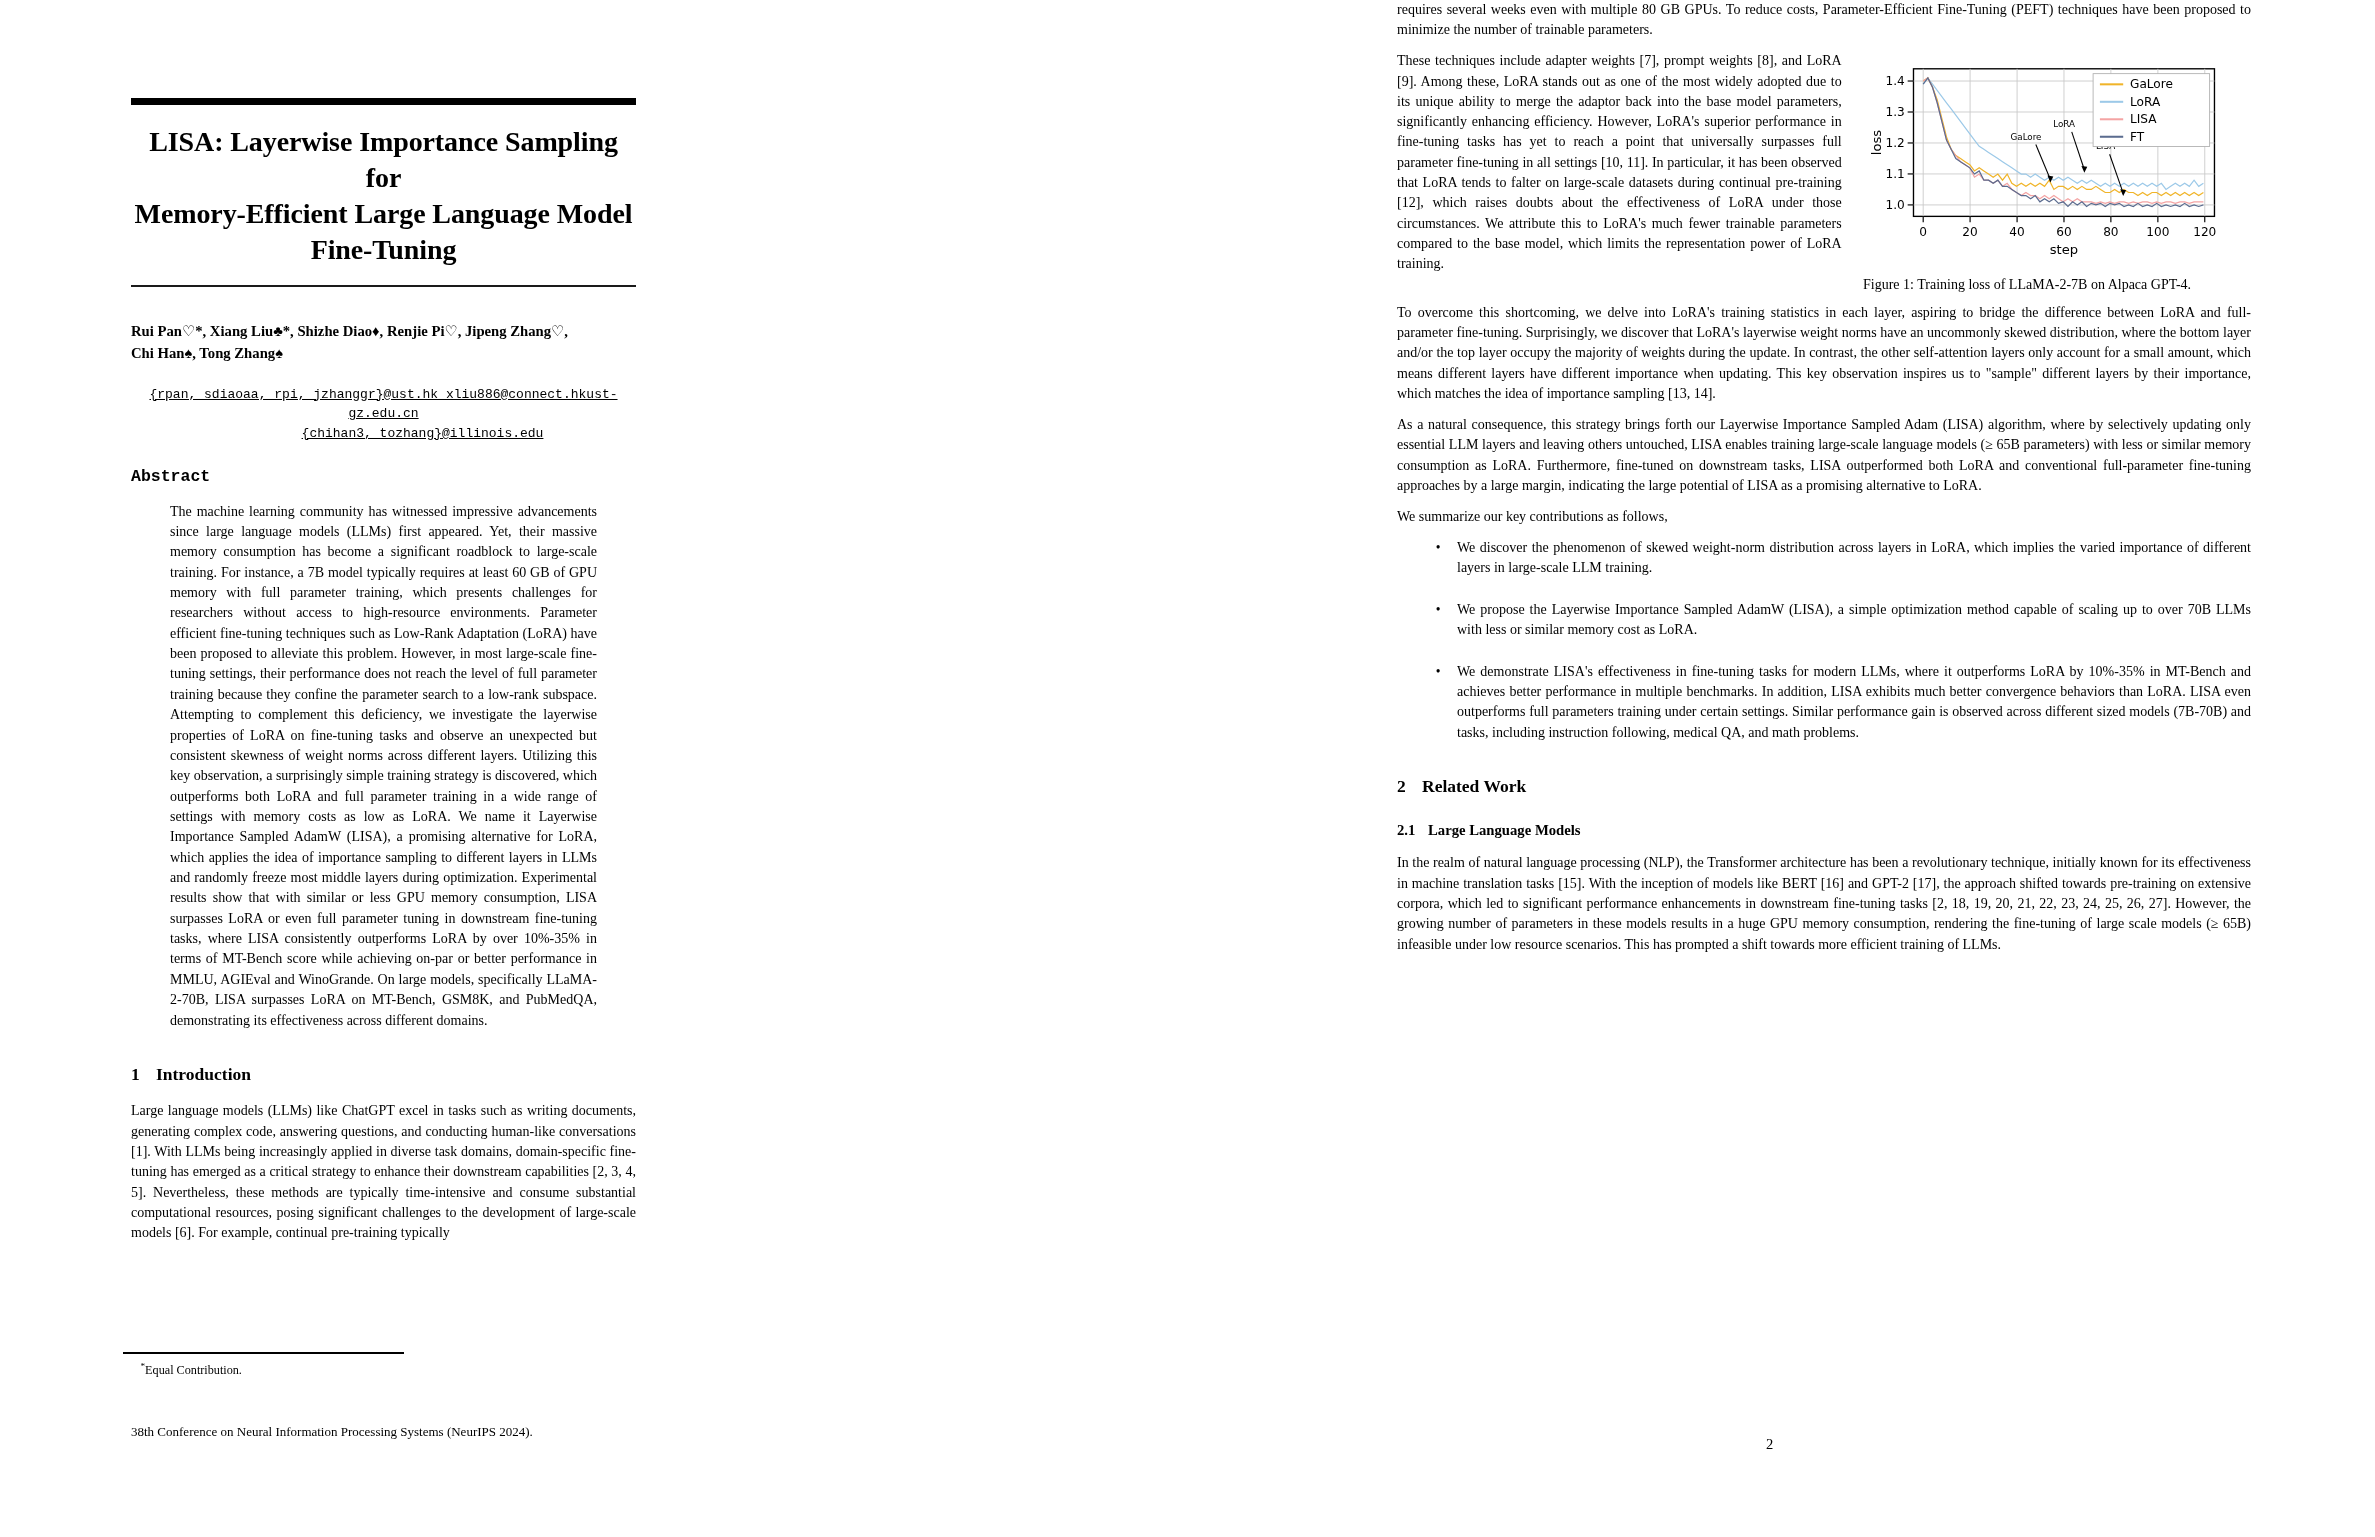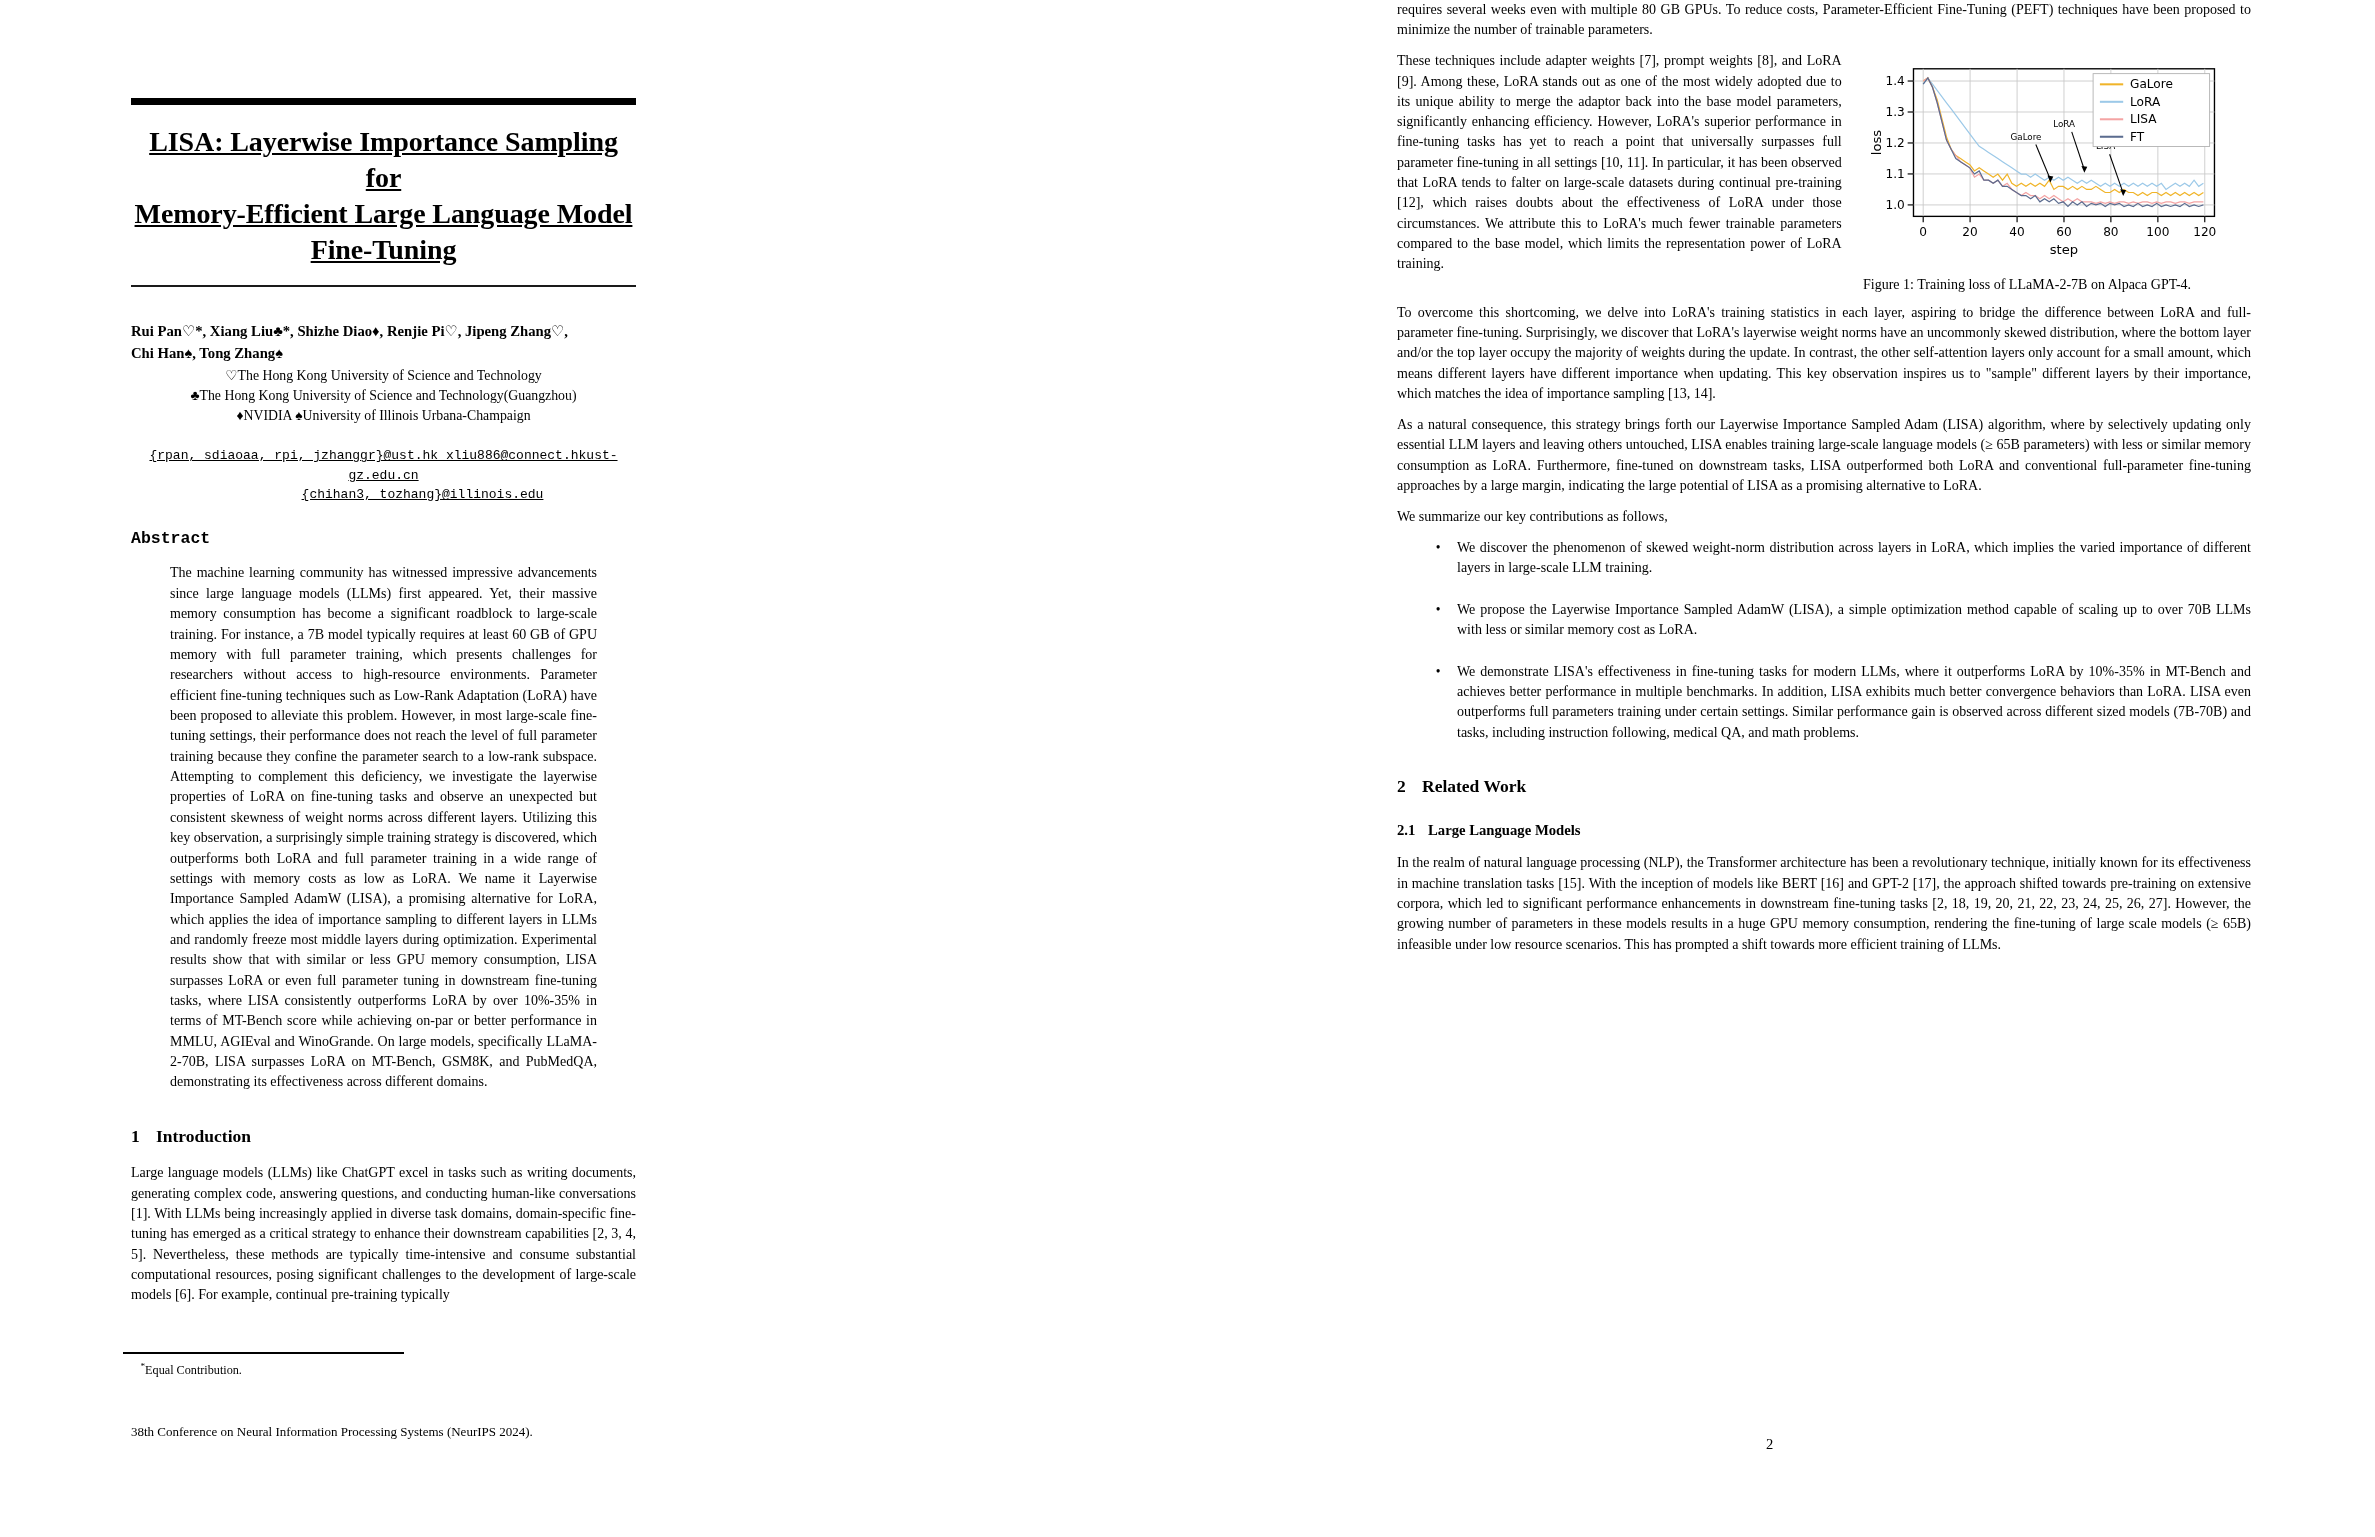--- a/index.html
+++ b/index.html
@@ -38,21 +38,20 @@
     margin: 0;
   }
   .title-block { margin-top: 98px; width: 505px; }
   .paper-title {
     font-size: 28px;
     font-weight: bold;
     line-height: 1.28;
     text-align: center;
     margin: 19.4px 0 17.5px 0;
     letter-spacing: -0.1px;
-    text-decoration: underline;
   }
   .authors {
     margin-top: 33px;
     width: 505px;
     font-size: 14.7px;
     font-weight: bold;
     line-height: 1.52;
   }
   .affil {
     width: 505px;
@@ -188,25 +187,20 @@
         <span>Memory-Efficient Large Language Model Fine-Tuning</span>
       </div>
       <div class="rule-thin"></div>
     </div>
 
     <div class="authors">
       <div>Rui Pan♡*,  Xiang Liu♣*,  Shizhe Diao♦,  Renjie Pi♡,  Jipeng Zhang♡,</div>
       <div>Chi Han♠,  Tong Zhang♠</div>
     </div>
 
-    <div class="affil">
-      <div>♡The Hong Kong University of Science and Technology</div>
-      <div>♣The Hong Kong University of Science and Technology(Guangzhou)</div>
-      <div>♦NVIDIA ♠University of Illinois Urbana-Champaign</div>
-    </div>
 
     <div class="emails">
       <div>{rpan, sdiaoaa, rpi, jzhanggr}@ust.hk  xliu886@connect.hkust-gz.edu.cn</div>
       <div class="e2">{chihan3, tozhang}@illinois.edu</div>
     </div>
 
     <div class="abstract-head">Abstract</div>
     <div class="abstract-body">The machine learning community has witnessed impressive advancements since large language models (LLMs) first appeared. Yet, their massive memory consumption has become a significant roadblock to large-scale training. For instance, a 7B model typically requires at least 60 GB of GPU memory with full parameter training, which presents challenges for researchers without access to high-resource environments. Parameter efficient fine-tuning techniques such as Low-Rank Adaptation (LoRA) have been proposed to alleviate this problem. However, in most large-scale fine-tuning settings, their performance does not reach the level of full parameter training because they confine the parameter search to a low-rank subspace. Attempting to complement this deficiency, we investigate the layerwise properties of LoRA on fine-tuning tasks and observe an unexpected but consistent skewness of weight norms across different layers. Utilizing this key observation, a surprisingly simple training strategy is discovered, which outperforms both LoRA and full parameter training in a wide range of settings with memory costs as low as LoRA. We name it Layerwise Importance Sampled AdamW (LISA), a promising alternative for LoRA, which applies the idea of importance sampling to different layers in LLMs and randomly freeze most middle layers during optimization. Experimental results show that with similar or less GPU memory consumption, LISA surpasses LoRA or even full parameter tuning in downstream fine-tuning tasks, where LISA consistently outperforms LoRA by over 10%-35% in terms of MT-Bench score while achieving on-par or better performance in MMLU, AGIEval and WinoGrande. On large models, specifically LLaMA-2-70B, LISA surpasses LoRA on MT-Bench, GSM8K, and PubMedQA, demonstrating its effectiveness across different domains.</div>
 
     <div class="sec-h1">

